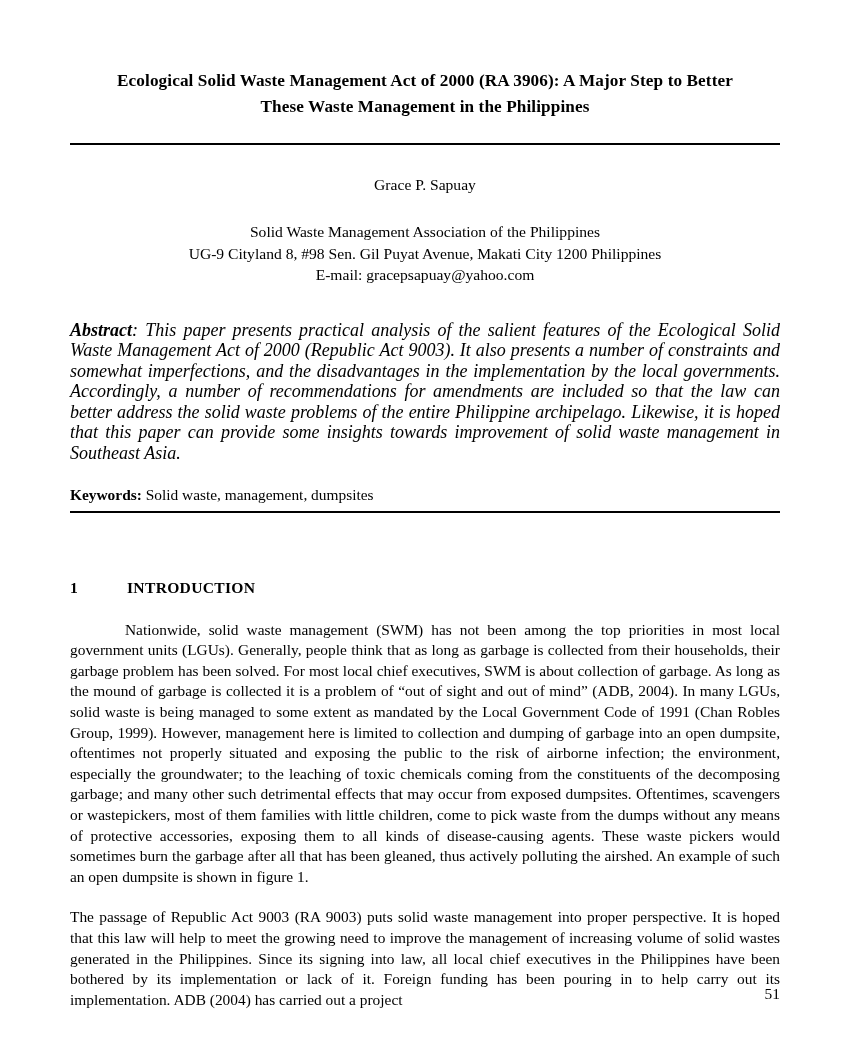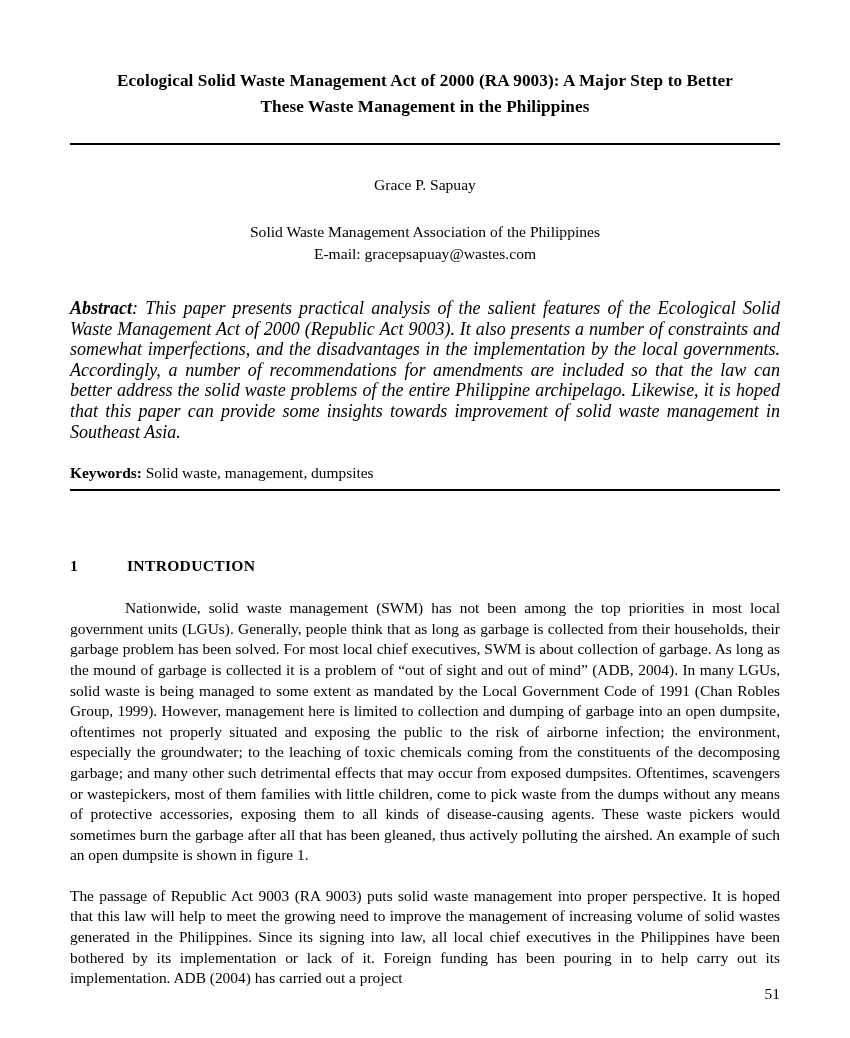--- a/index.html
+++ b/index.html
@@ -121,31 +121,32 @@
     text-align: right;
   }
 </style>
 </head>
 <body>
 
 <div class="page">
   <div class="content">
 
     <div class="title-block">
-      <div class="title-line">Ecological Solid Waste Management Act of 2000 (RA 9003): A Major Step to Better</div>
+      <div class="title-line">Ecological Solid Waste Management Act of 2000 (RA 3906): A Major Step to Better</div>
       <div class="title-line">These Waste Management in the Philippines</div>
     </div>
 
     <hr class="rule rule-top">
 
     <div class="author-block">
       <div class="author-name">Grace P. Sapuay</div>
       <div class="affiliation">
         <div class="affil-line">Solid Waste Management Association of the Philippines</div>
-        <div class="affil-line">E-mail: gracepsapuay@wastes.com</div>
+        <div class="affil-line">UG-9 Cityland 8, #98 Sen. Gil Puyat Avenue, Makati City 1200 Philippines</div>
+        <div class="affil-line">E-mail: gracepsapuay@yahoo.com</div>
       </div>
     </div>
 
     <div class="abstract">
       <span class="abstract-label">Abstract</span><span class="abstract-colon">:</span><span> This paper presents practical analysis of the salient features of the Ecological Solid Waste Management Act of 2000 (Republic Act 9003). It also presents a number of constraints and somewhat imperfections, and the disadvantages in the implementation by the local governments. Accordingly, a number of recommendations for amendments are included so that the law can better address the solid waste problems of the entire Philippine archipelago. Likewise, it is hoped that this paper can provide some insights towards improvement of solid waste management in Southeast Asia.</span>
     </div>
 
     <div class="keywords">
       <span class="keywords-label">Keywords:</span><span> Solid waste, management, dumpsites</span>
     </div>

